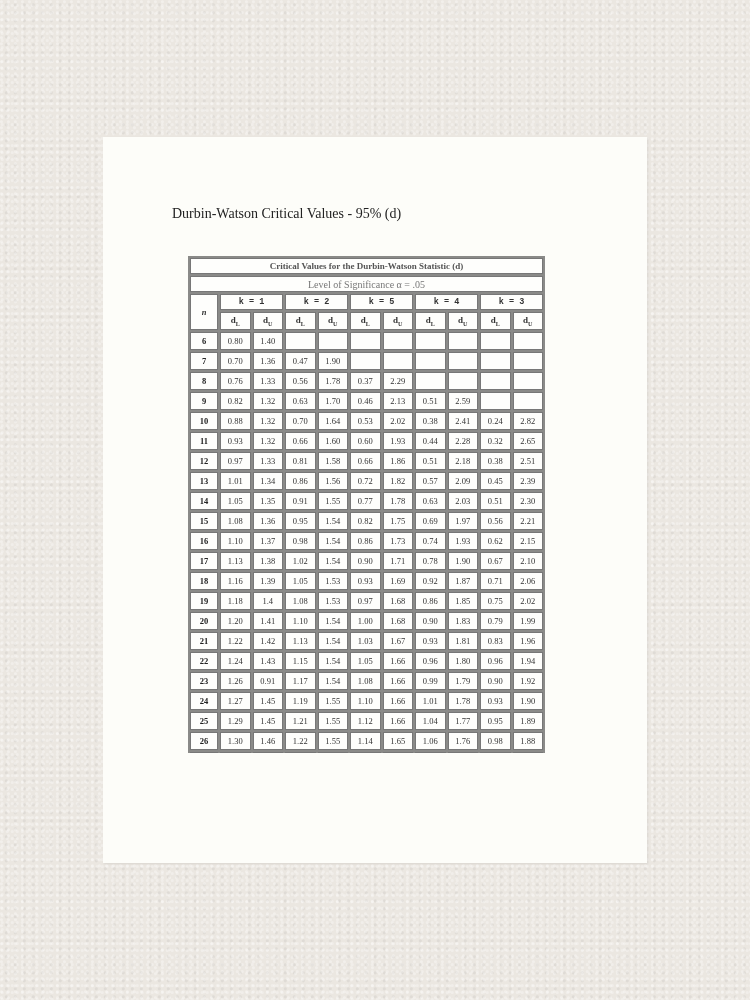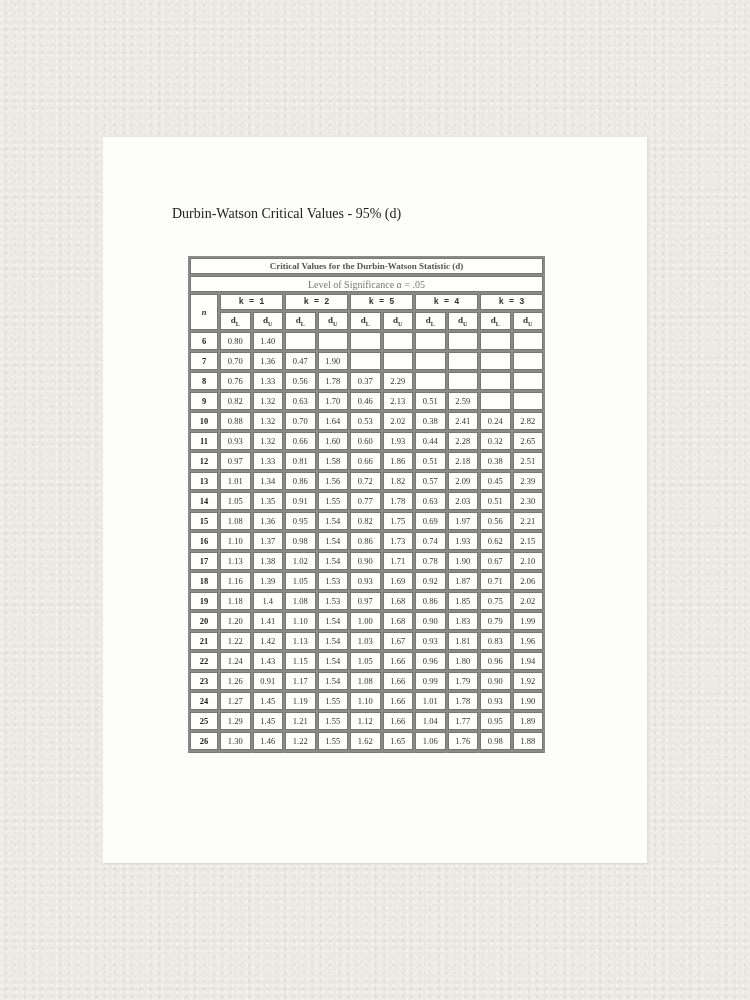--- a/index.html
+++ b/index.html
@@ -354,21 +354,21 @@
             <td>1.77</td>
             <td>0.95</td>
             <td>1.89</td>
           </tr>
           <tr class="row">
             <td class="n">26</td>
             <td>1.30</td>
             <td>1.46</td>
             <td>1.22</td>
             <td>1.55</td>
-            <td>1.62</td>
+            <td>1.14</td>
             <td>1.65</td>
             <td>1.06</td>
             <td>1.76</td>
             <td>0.98</td>
             <td>1.88</td>
           </tr>
           <tr class="row">
             <td class="n">27</td>
             <td>1.32</td>
             <td>1.47</td>

